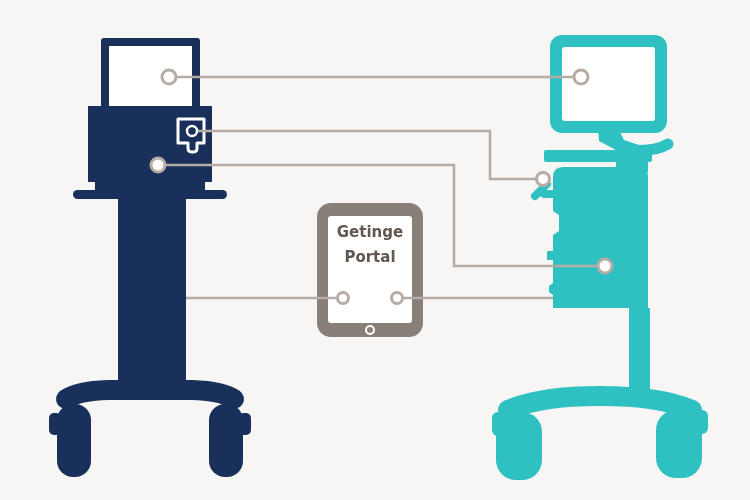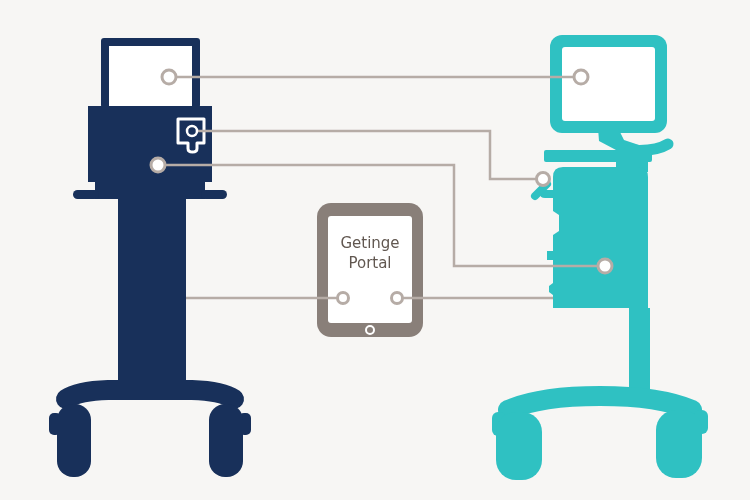--- a/index.html
+++ b/index.html
@@ -20,25 +20,25 @@
   .beam-navy{stroke:var(--navy);stroke-width:20;stroke-linecap:round;fill:none;}
   .beam-teal{stroke:var(--teal);stroke-width:20;stroke-linecap:round;fill:none;}
   .arm-teal{stroke:var(--teal);stroke-width:11;stroke-linecap:round;fill:none;}
   .knob-teal{stroke:var(--teal);stroke-width:8;stroke-linecap:round;fill:none;}
   .node{fill:var(--screen);stroke:var(--line);stroke-width:3;}
   .node-dark{fill:var(--navy);stroke:#ffffff;stroke-width:2.5;}
   .vapor{fill:var(--navy);stroke:#ffffff;stroke-width:3;stroke-linejoin:round;}
   .home{fill:none;stroke:#ffffff;stroke-width:2;}
   .portal-text{
     position:absolute;left:317px;top:203px;width:106px;height:134px;
-    box-sizing:border-box;padding-top:30px;text-align:center;
-    color:var(--text);font-weight:normal;font-size:15px;line-height:20px;
+    box-sizing:border-box;padding-top:19px;text-align:center;
+    color:var(--text);font-weight:bold;font-size:15px;line-height:20px;
     letter-spacing:0px;
   }
-  .portal-text .l3{display:block;}
+  .portal-text .l3{display:block;margin-top:5px;}
   .portal-text span{display:block;}
 </style>
 </head>
 <body>
 
 <div class="stage">
   <svg width="750" height="500" viewBox="0 0 750 500">
 
     <g>
       <rect class="f-navy" x="101" y="38" width="99" height="70" rx="3"></rect>

